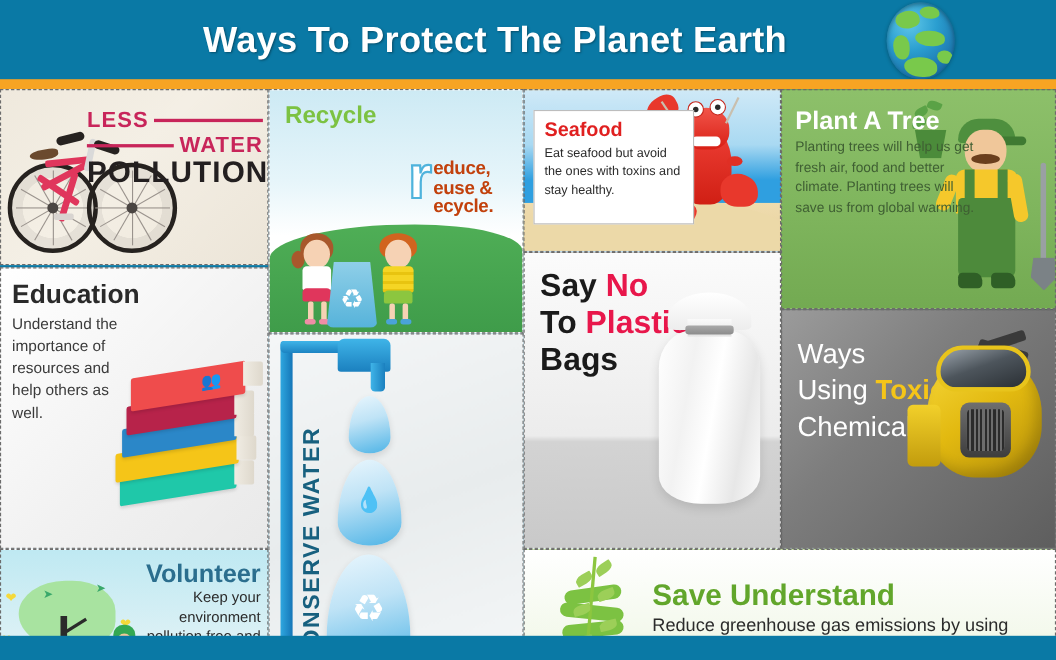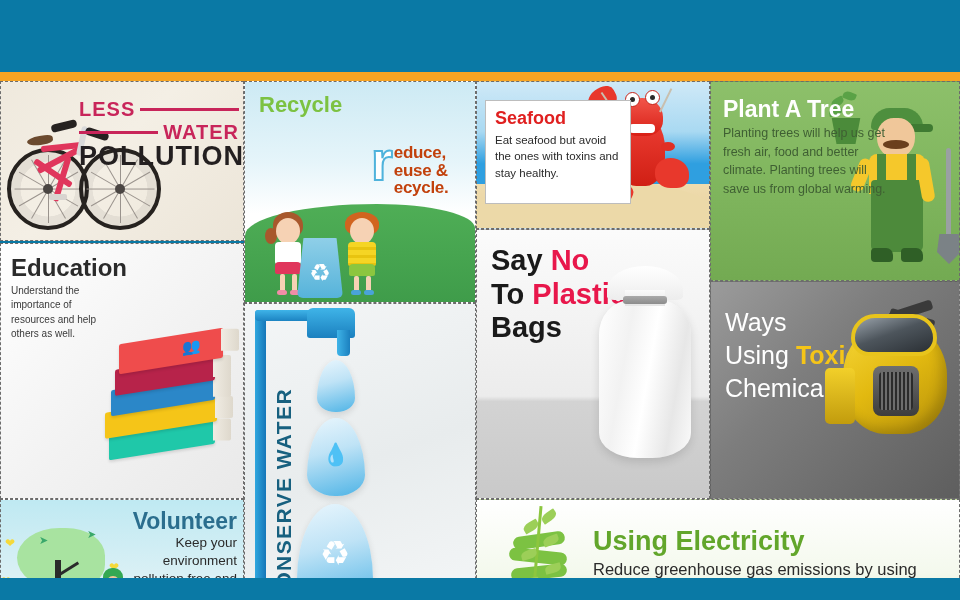--- a/index.html
+++ b/index.html
@@ -146,21 +146,21 @@
   .sprout{position:absolute;left:-4px;top:-2px;width:2px;height:26px;background:#4e8f3e;}
   .leaf{position:absolute;width:13px;height:8px;background:#5aa246;border-radius:50% 10% 50% 10%;}
   .shovel-h{position:absolute;right:6px;top:52px;width:5px;height:92px;background:#9aa0a3;border-radius:3px;}
   .shovel-b{position:absolute;right:-4px;top:138px;width:24px;height:30px;background:#7b8286;
      clip-path:polygon(10% 0,90% 0,100% 60%,50% 100%,0 60%);}
 
   
   #p-education{left:0;top:162px;width:244px;height:256px;
      background:linear-gradient(135deg,#ffffff 0%,#f2f2f2 55%,#e9e9e9 100%);}
   .edu-title{position:absolute;left:10px;top:10px;font-size:24px;font-weight:bold;color:#2a2a2a;}
-  .edu-body{position:absolute;left:10px;top:40px;width:104px;font-size:10px;color:#3a3a3a;line-height:1.44;}
+  .edu-body{position:absolute;left:10px;top:40px;width:104px;font-size:14px;color:#3a3a3a;line-height:1.44;}
   .books{position:absolute;left:104px;top:78px;width:140px;height:160px;}
   .book{position:absolute;height:26px;border-radius:2px;transform:skewY(-9deg);
         box-shadow:0 2px 3px rgba(0,0,0,.12);}
   .book .pages{position:absolute;right:-16px;top:2px;width:18px;height:22px;
        background:linear-gradient(90deg,#f0ece3,#ded8cc);transform:skewY(9deg);border-radius:0 2px 2px 0;}
   #bk1{left:4px;top:104px;width:106px;background:#1fc8a9;}
   #bk2{left:0px;top:82px;width:112px;background:#f5c518;}
   #bk3{left:6px;top:60px;width:104px;background:#2b87c8;}
   #bk4{left:10px;top:40px;width:100px;background:#b7234a;}
   #bk5{left:14px;top:14px;width:104px;height:30px;background:#ef4c4c;}
@@ -253,20 +253,31 @@
   .bulb{position:absolute;left:18px;top:6px;width:86px;height:150px;}
   .coil{position:absolute;background:#7cc242;border-radius:10px;}
   .vine{position:absolute;left:40px;top:0px;width:3px;height:104px;background:#8cc63f;transform:rotate(5deg);}
   .vleaf{position:absolute;width:16px;height:9px;background:#9ccf58;border-radius:50% 6% 50% 6%;}
 </style>
 </head>
 <body>
 
 <div class="poster">
 
+  <div class="header">
+    <div class="header-title">Ways To Protect The Planet Earth</div>
+    <div class="globe">
+      <i class="g1"></i>
+        <i class="g2"></i>
+        <i class="g3"></i>
+        <i class="g4"></i>
+        <i class="g5"></i>
+        <i class="g6"></i>
+    </div>
+  </div>
   <div class="orange-bar"></div>
 
   <div class="grid">
 
     <div class="panel" id="p-cycling">
       <div class="pad">
         <div class="bike">
           <div class="wheel" id="w1">
             <i class="spk" style="transform:rotate(0deg)"></i>
               <i class="spk" style="transform:rotate(30deg)"></i>
@@ -526,21 +537,21 @@
           <div class="coil" style="left:22px;top:90px;width:44px;height:12px;"></div>
           <div class="vine"></div>
           <div class="vleaf" style="left:46px;top:6px;transform:rotate(-34deg);"></div>
           <div class="vleaf" style="left:28px;top:16px;transform:rotate(150deg);"></div>
           <div class="vleaf" style="left:48px;top:30px;transform:rotate(-20deg);"></div>
           <div class="vleaf" style="left:26px;top:44px;transform:rotate(164deg);"></div>
           <div class="vleaf" style="left:50px;top:58px;transform:rotate(-14deg);"></div>
           <div class="vleaf" style="left:28px;top:72px;transform:rotate(170deg);"></div>
 
         </div>
-        <div class="el-title">Using Electricity</div>
+        <div class="el-title">Save Understand</div>
         <div class="el-body">Reduce greenhouse gas emissions by using light bulbs. Also, avoid excessive use of electricity.</div>
       </div>
     </div>
 
   </div>
 
   <div class="footer-bar"></div>
 </div>
 
 </body></html>

